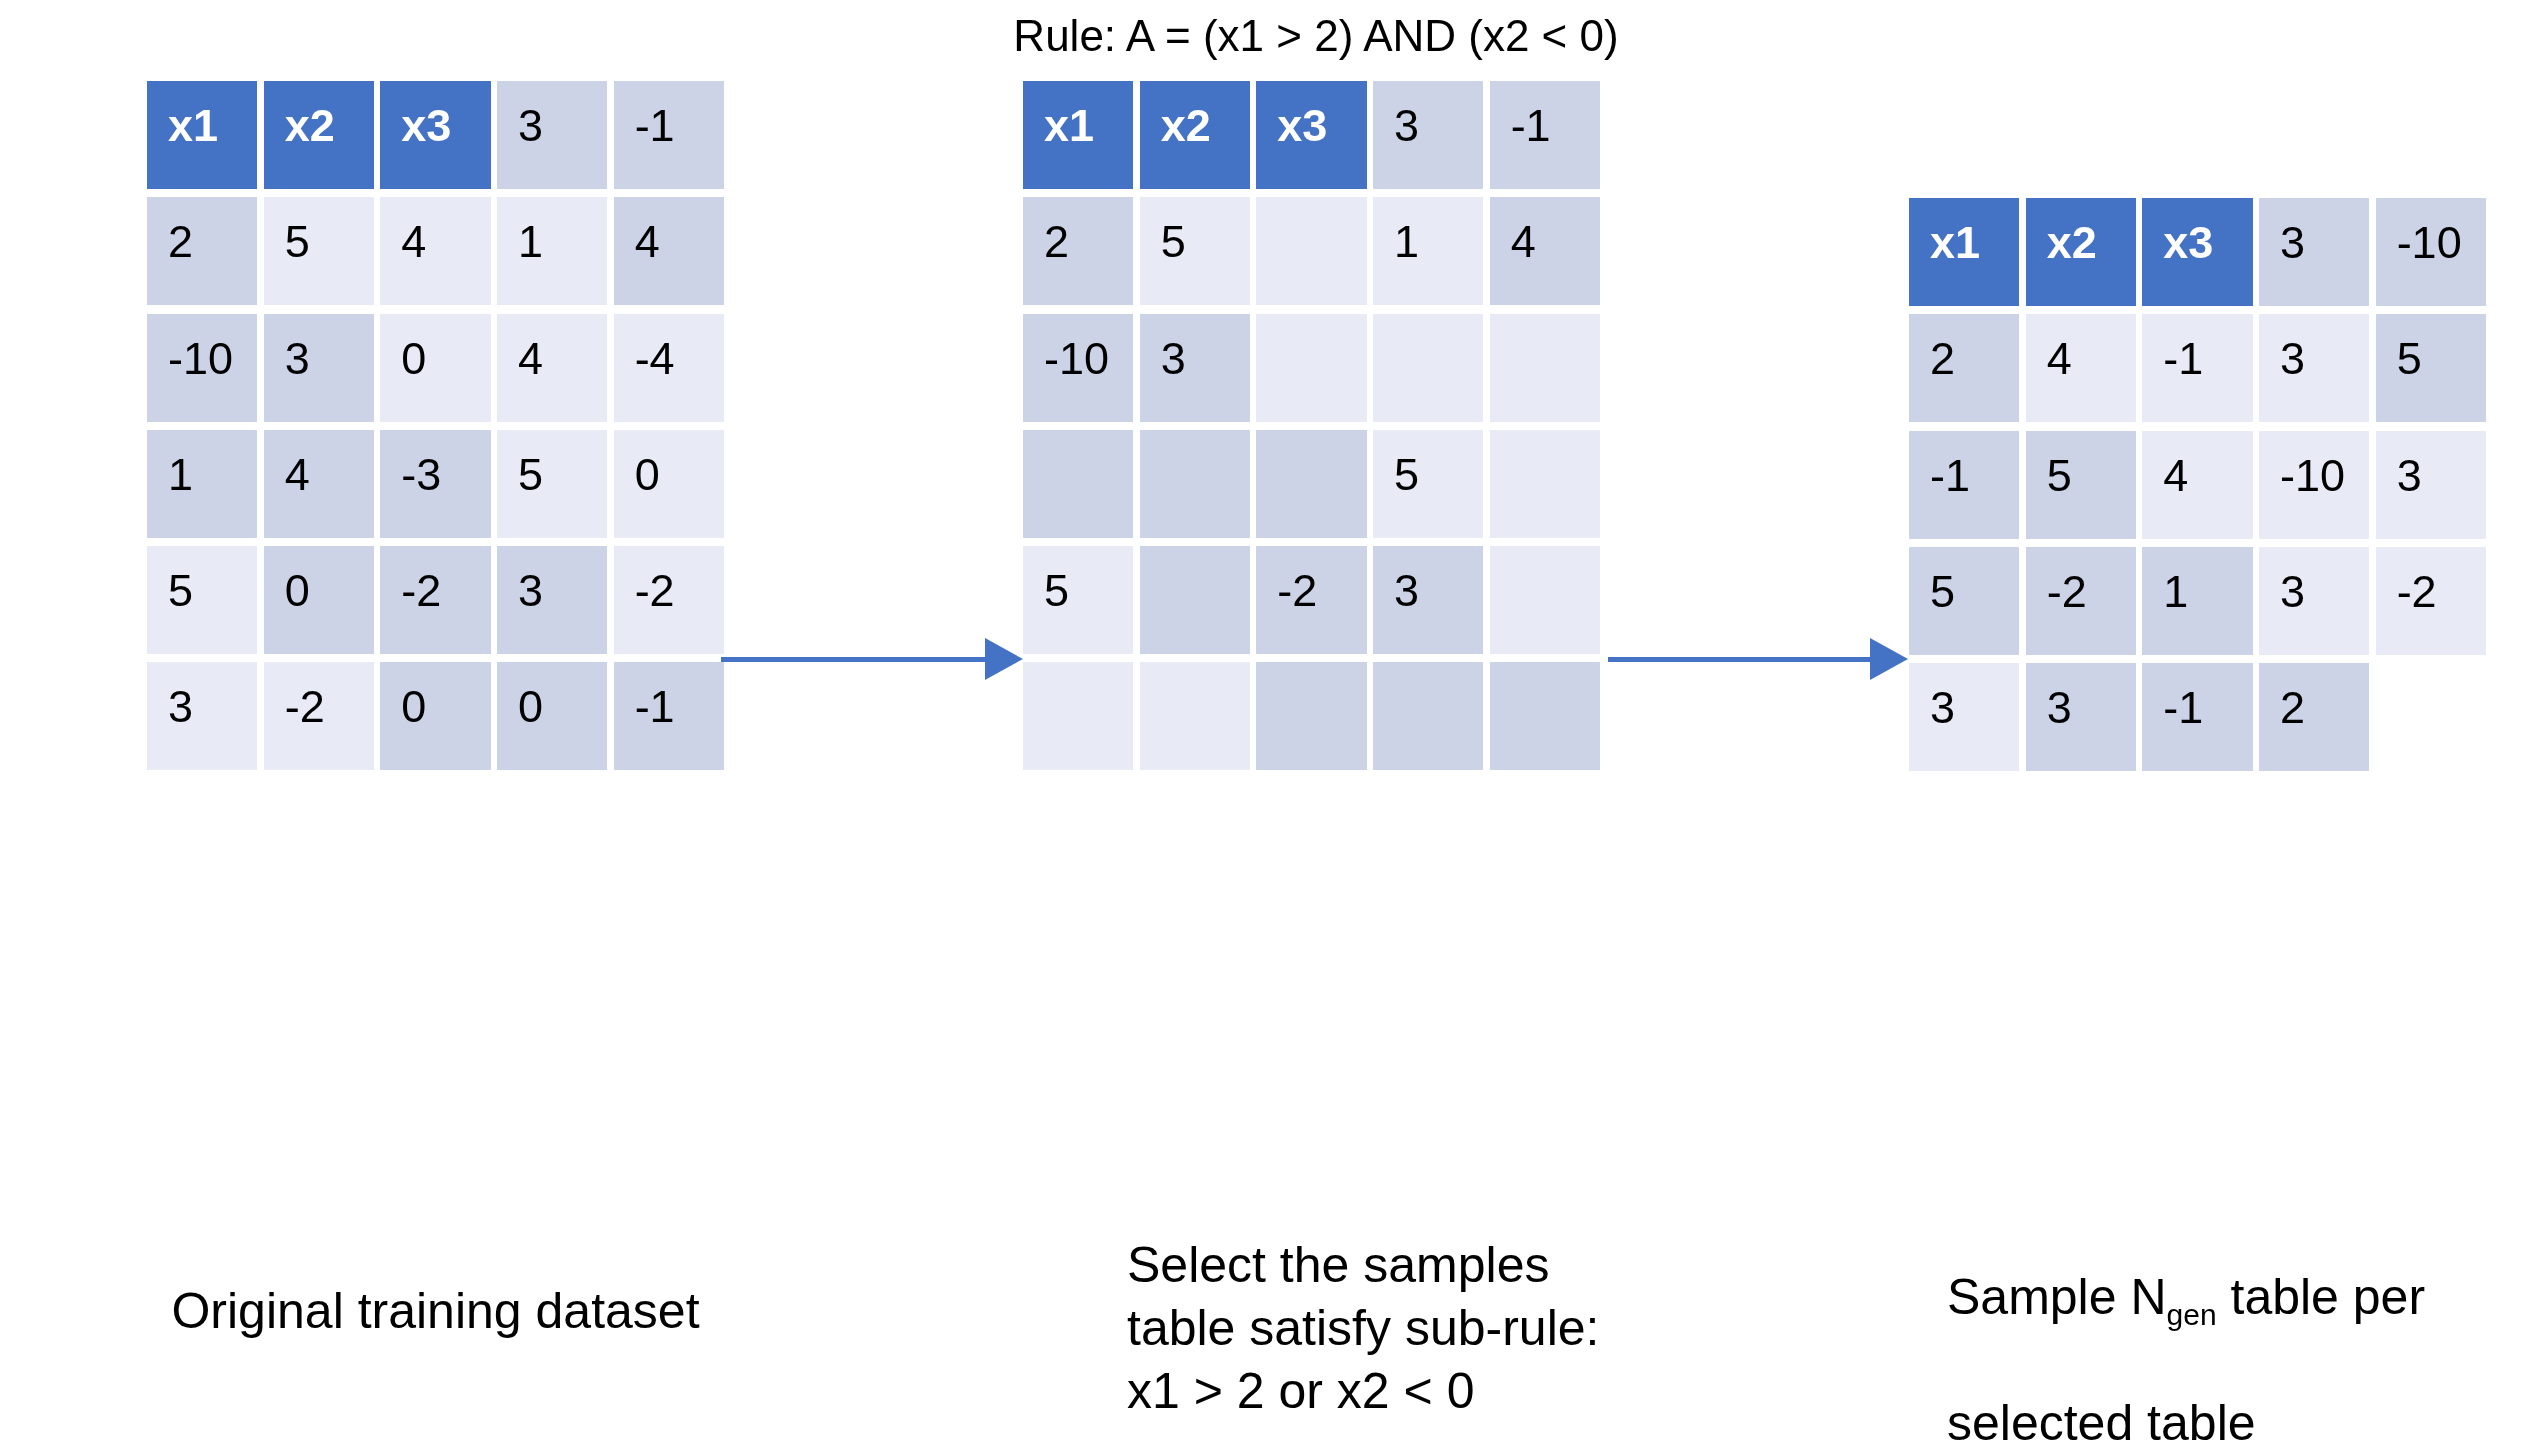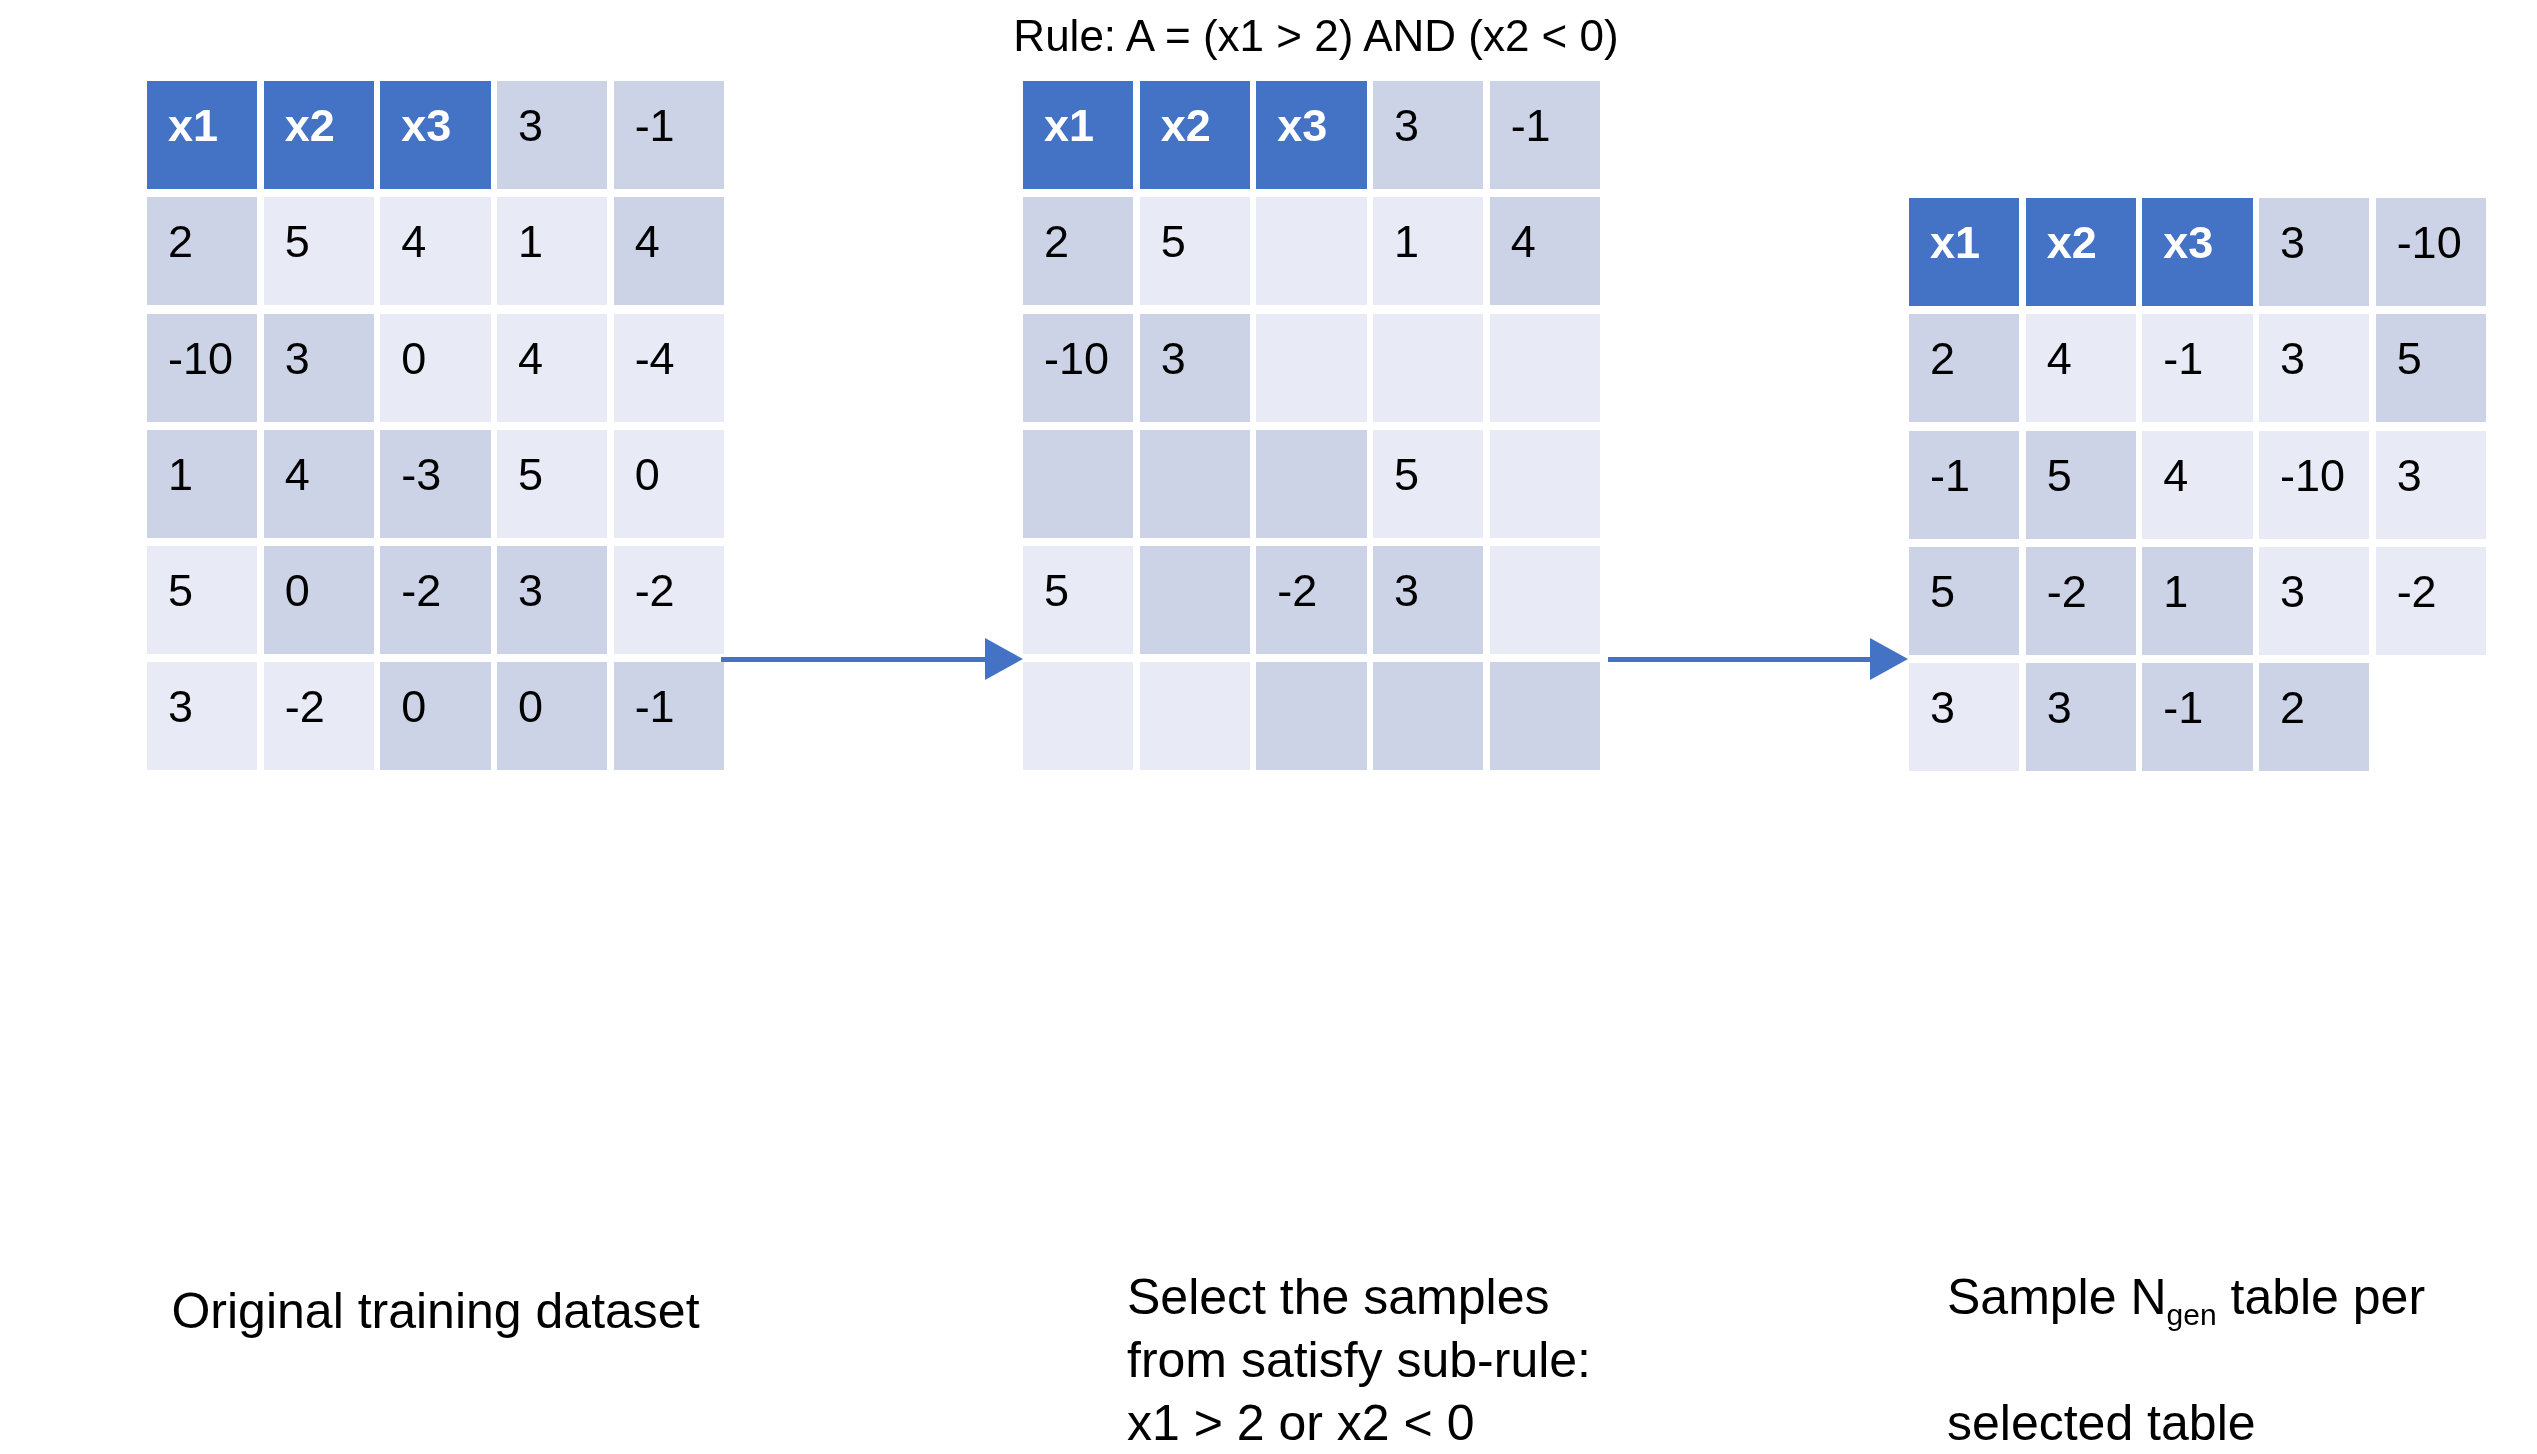--- a/index.html
+++ b/index.html
@@ -13,21 +13,21 @@
   #t-original{left:147px;top:81px;}
   #t-selected{left:1023px;top:81px;}
   #t-sampled{left:1909px;top:198px;}
   .hd{background:var(--header-bg,#4472C4);color:var(--header-text,#fff);font-weight:bold;}
   .hd,.cell{font-size:45px;line-height:1.05;padding:21px 0 0 21px;box-sizing:border-box;}
   .cell.dark{background:var(--band-dark,#CDD3E7);}
   .cell.light{background:var(--band-light,#E8EBF5);}
   .title{position:absolute;left:1003px;top:11px;width:626px;text-align:center;font-size:44px;white-space:nowrap;}
   .caption{position:absolute;font-size:50px;line-height:63px;}
   #cap-original{left:147px;top:1280px;width:577px;text-align:center;white-space:nowrap;}
-  #cap-selected{left:1127px;top:1266px;}
+  #cap-selected{left:1127px;top:1234px;}
   #cap-sampled{left:1947px;top:1266px;}
   sub.subsc{font-size:0.6em;line-height:0;}
   .arrow{position:absolute;height:45px;}
   #arrow1{left:721px;top:637px;width:302px;}
   #arrow2{left:1608px;top:637px;width:300px;}
   .arrow .shaft{position:absolute;left:0;top:19.5px;height:5.6px;right:33px;background:var(--arrow,#4472C4);}
   .arrow .head{position:absolute;right:0;top:1.4px;width:0;height:0;
     border-top:21px solid transparent;border-bottom:21px solid transparent;
     border-left:38px solid var(--arrow,#4472C4);}
 </style>
@@ -138,21 +138,21 @@
       <div class="cell light">3</div>
       <div class="cell dark">3</div>
       <div class="cell dark">-1</div>
       <div class="cell dark">2</div>
     </div>
 
   <div class="caption" id="cap-original">Original training dataset</div>
 
   <div class="caption" id="cap-selected">
     <span>Select the samples</span><br>
-    <span>from satisfy sub-rule:</span><br>
+    <span>table satisfy sub-rule:</span><br>
     <span>x1 &gt; 2 or x2 &lt; 0</span>
   </div>
 
   <div class="caption" id="cap-sampled">
     <span>Sample N</span><sub class="subsc">gen</sub><span> table per</span><br>
     <br>
     <span>selected table</span>
   </div>
 
 </div>

